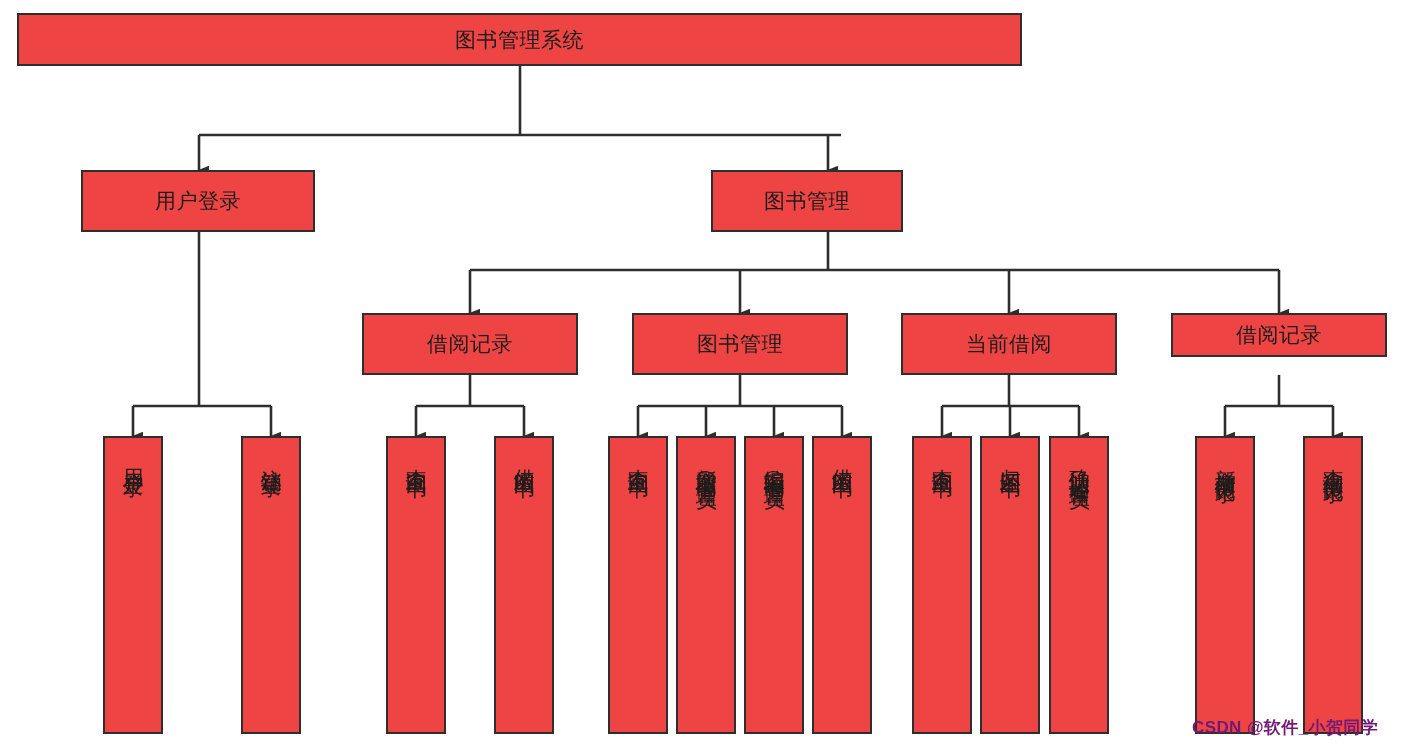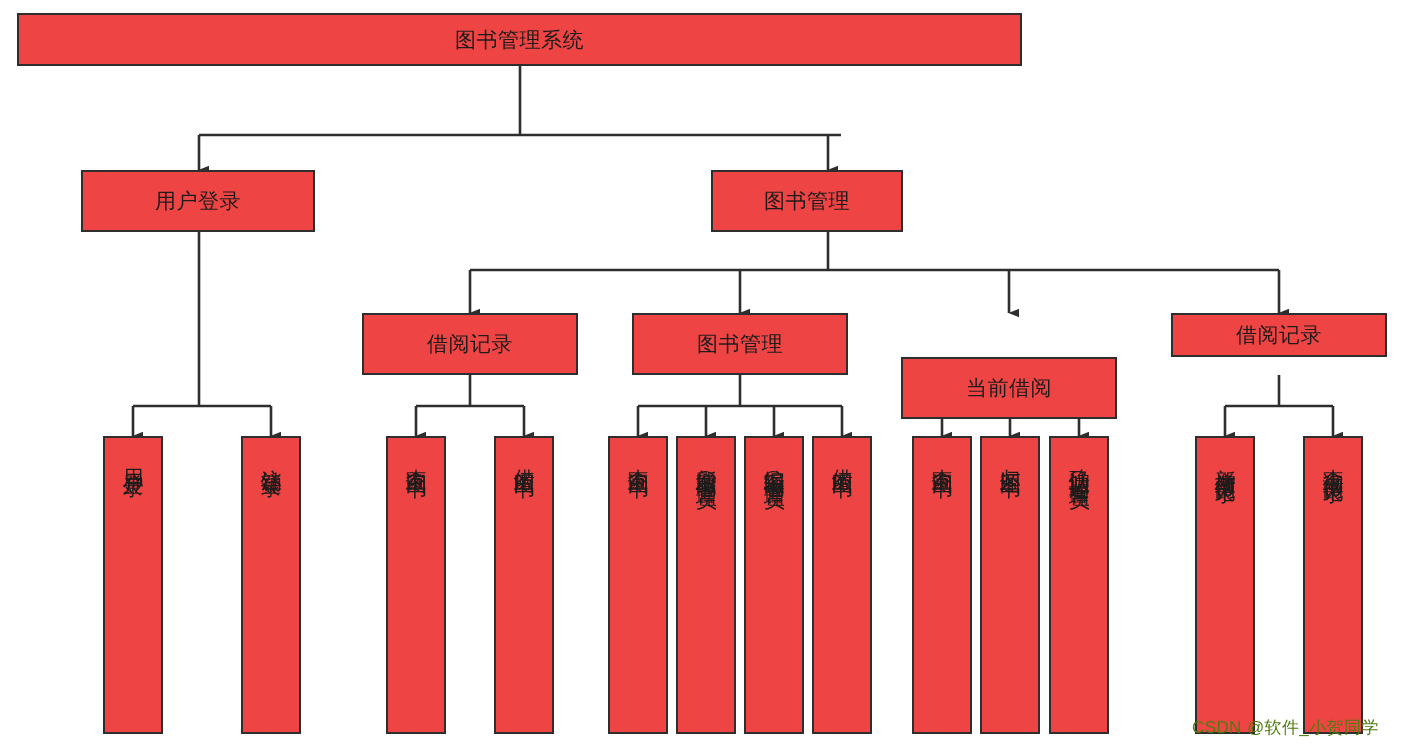--- a/index.html
+++ b/index.html
@@ -53,25 +53,26 @@
     letter-spacing:3px;
     white-space:normal;
     height:auto;
     max-height:100%;
   }
   .watermark{
     position:absolute;
     left:1192px;
     top:716px;
     font-size:17px;
-    color:#4d7c0f;
+    color:#701a75;
     letter-spacing:0.4px;
     white-space:nowrap;
     z-index:3;
     user-select:none;
+    font-weight:bold;
   }
 </style>
 </head>
 <body>
 
 <div id="canvas">
 
   <svg id="edges" viewBox="0 0 1405 747" xmlns="http://www.w3.org/2000/svg">
     <defs>
       <marker id="arrow" markerWidth="9" markerHeight="11" refX="4.5" refY="10.2" orient="auto" markerUnits="userSpaceOnUse">
@@ -135,21 +136,21 @@
   </div>
 
   <div class="node" style="left:362px; top:313px; width:216px; height:62px;">
     <span class="label">借阅记录</span>
   </div>
 
   <div class="node" style="left:632px; top:313px; width:216px; height:62px;">
     <span class="label">图书管理</span>
   </div>
 
-  <div class="node" style="left:901px; top:313px; width:216px; height:62px;margin-top:44px;">
+  <div class="node" style="left:901px; top:313px; width:216px; height:62px;">
     <span class="label">当前借阅</span>
   </div>
 
   <div class="node" style="left:1171px; top:313px; width:216px; height:44px;">
     <span class="label">借阅记录</span>
   </div>
 
   <div class="node vertical" style="left:103px; top:436px; width:60px; height:298px;">
     <span class="label">用户登录</span>
   </div>

